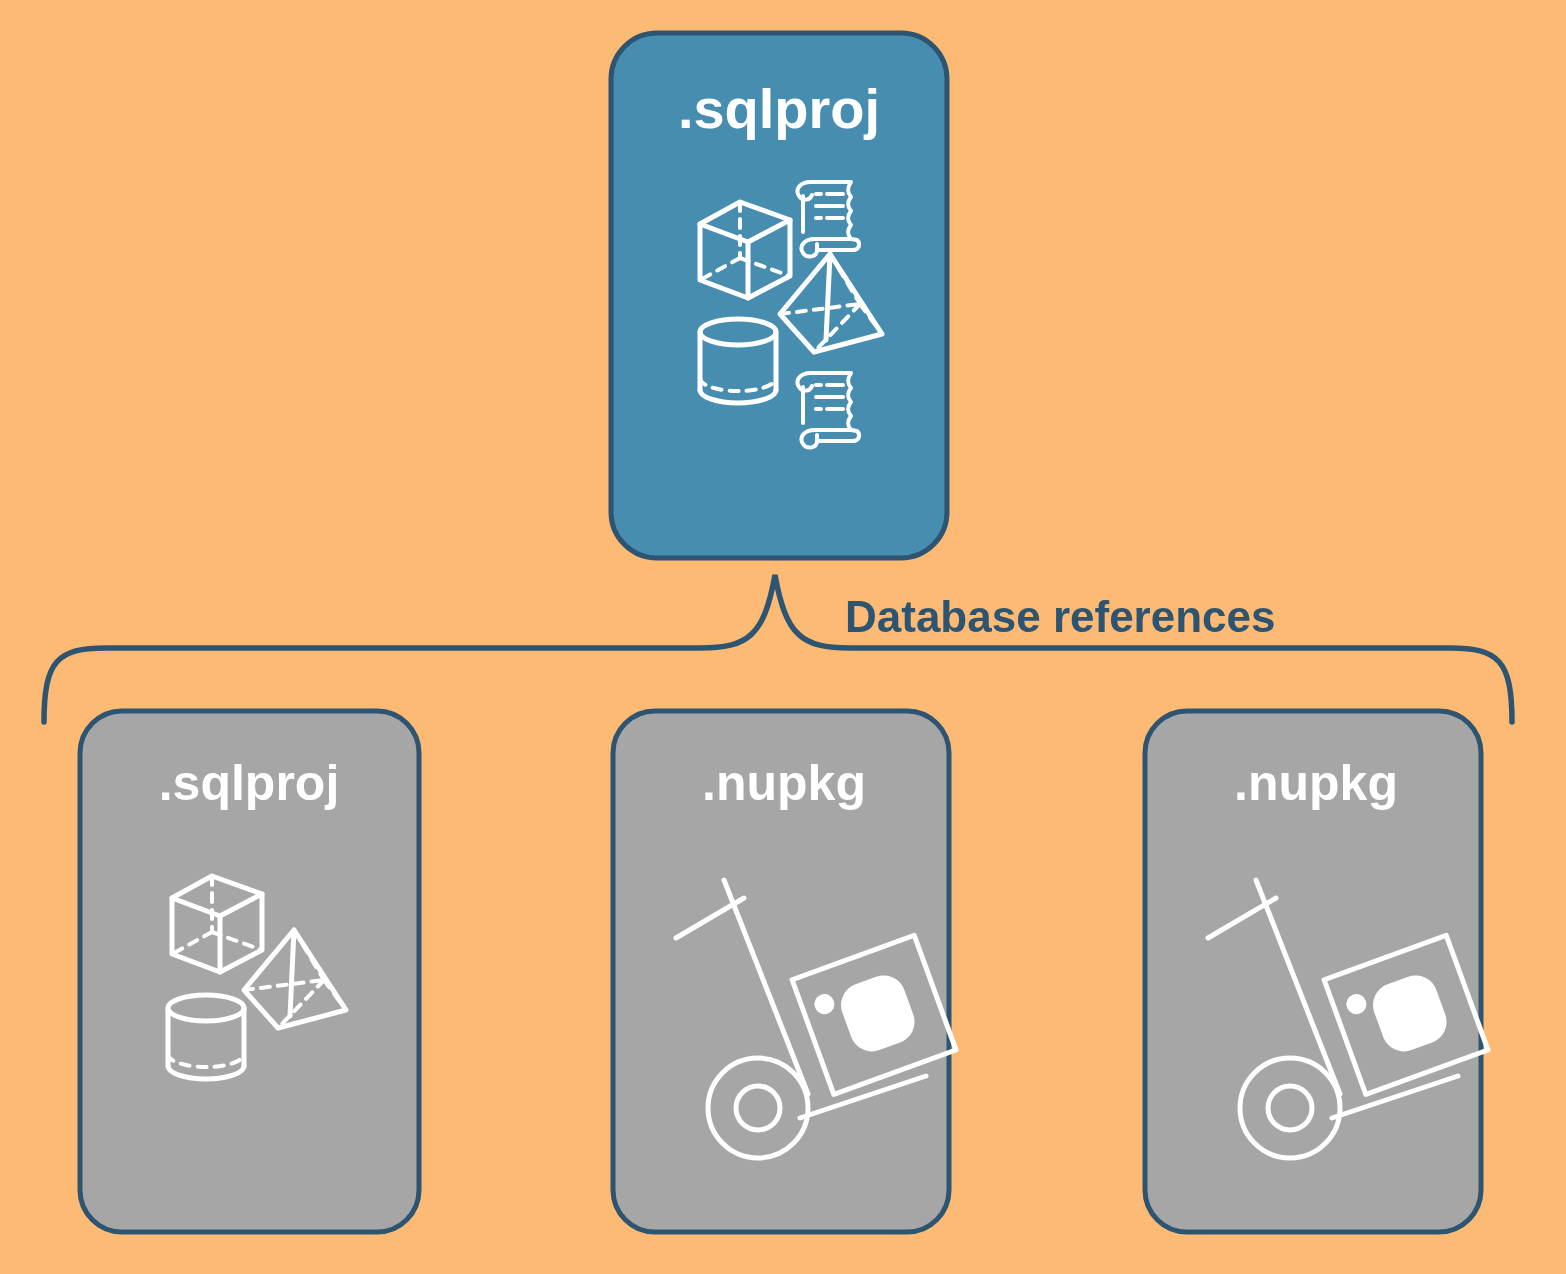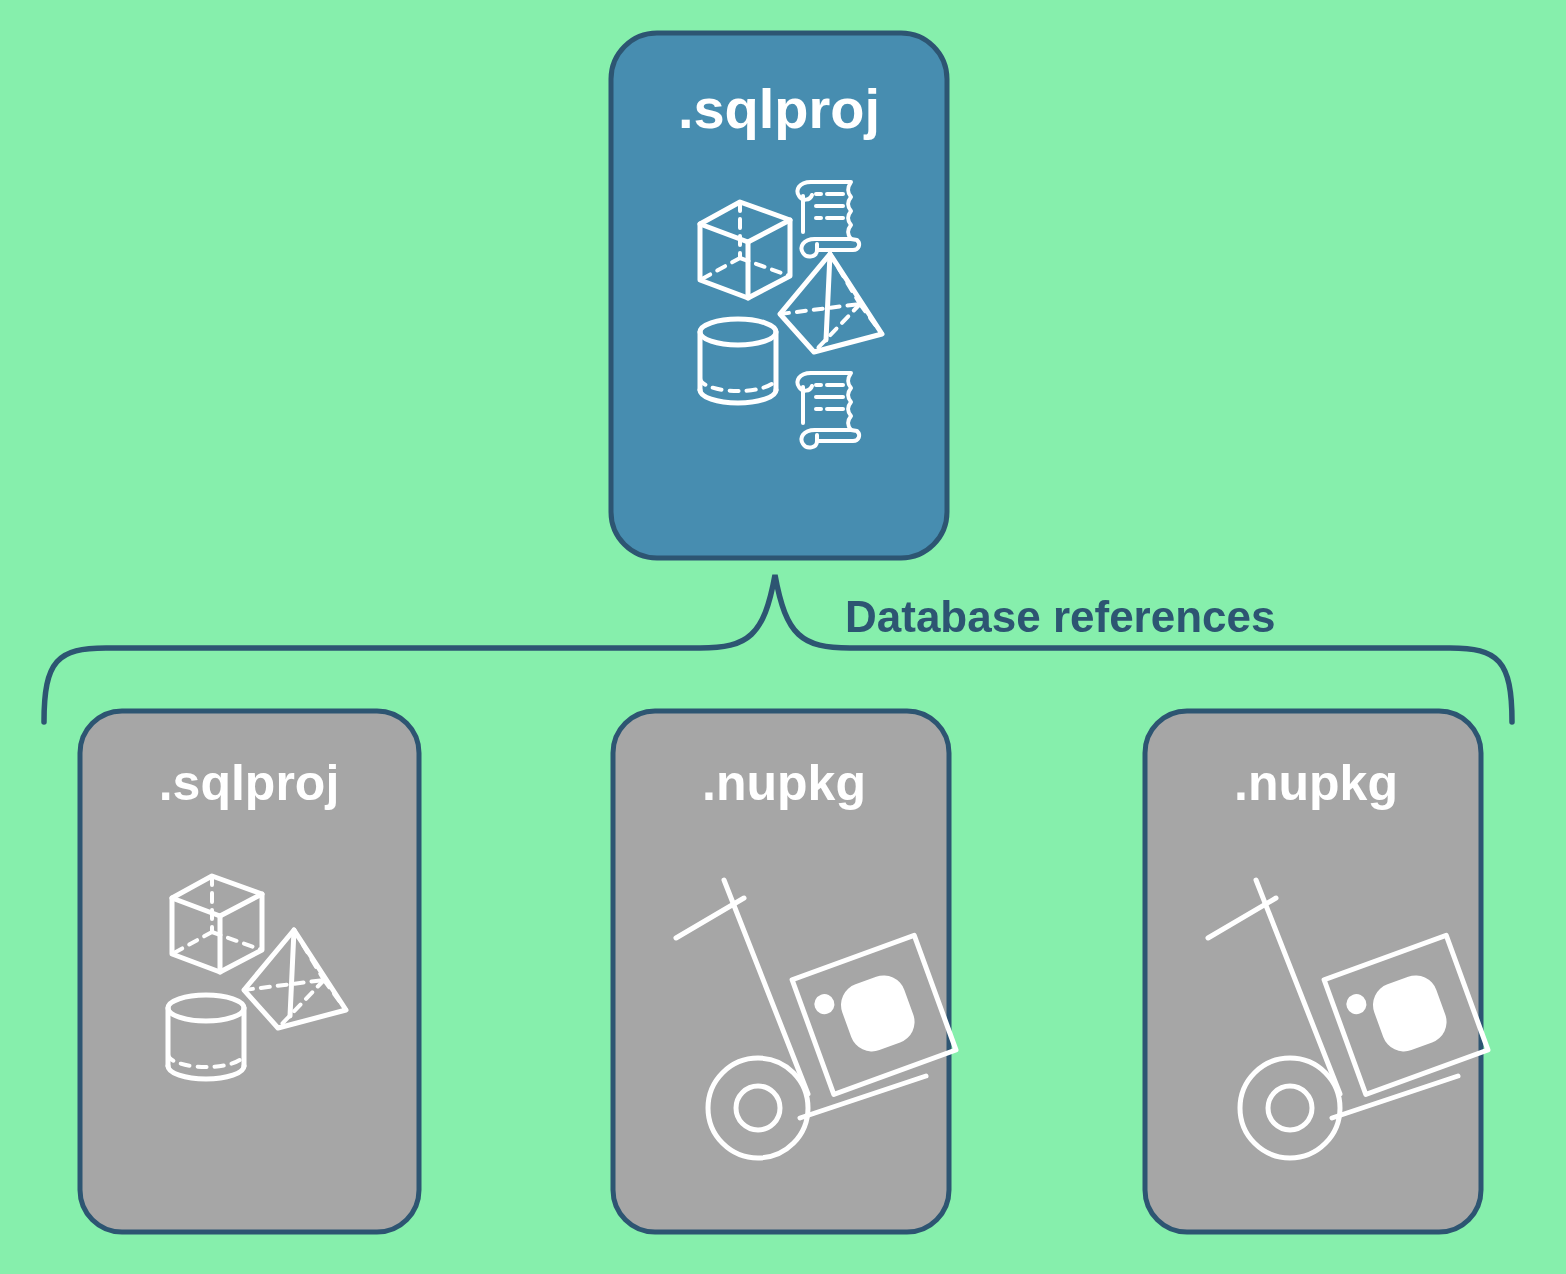--- a/index.html
+++ b/index.html
@@ -8,21 +8,21 @@
     padding: 0;
     background: #ffffff;
   }
   body {
     font-family: "Liberation Sans", sans-serif;
   }
   #stage {
     position: relative;
     width: 1566px;
     height: 1274px;
-    background: #86efac;
+    background: #fdba74;
     overflow: hidden;
   }
   #diagram-svg {
     position: absolute;
     left: 0;
     top: 0;
     width: 1566px;
     height: 1274px;
   }
   .node-label {

